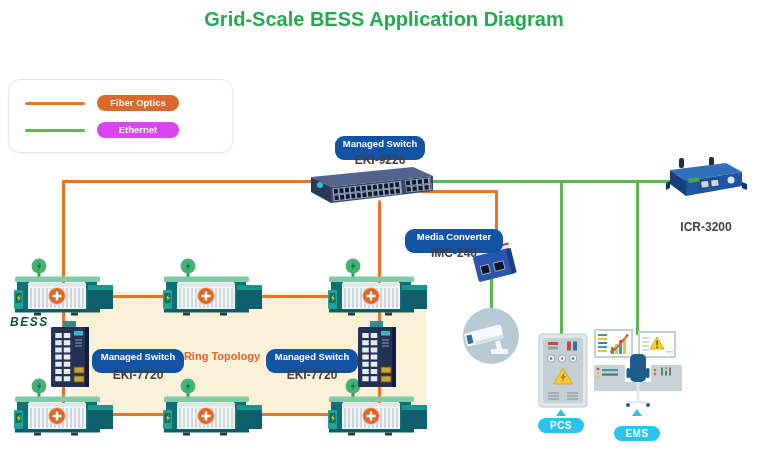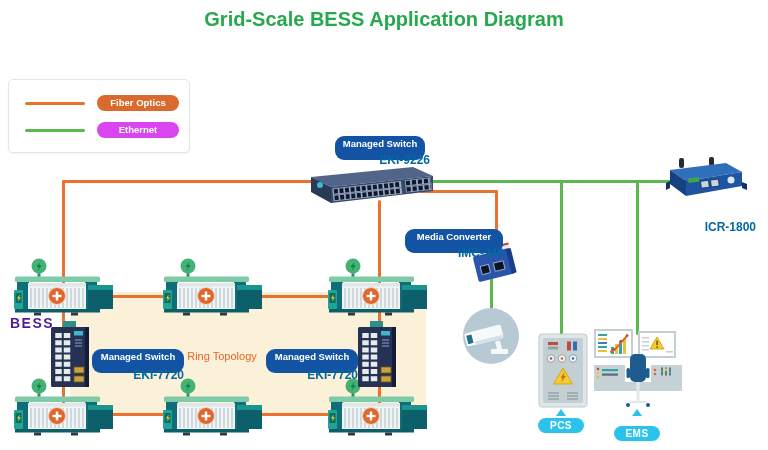--- a/index.html
+++ b/index.html
@@ -1,40 +1,40 @@
 <!DOCTYPE html>
 <html><head>
 <meta charset="utf-8">
 <style>
   html,body{margin:0;padding:0;background:#fff;}
   #canvas{position:relative;width:768px;height:450px;background:#ffffff;overflow:hidden;
           font-family:"Liberation Sans",sans-serif;}
   .abs{position:absolute;}
   #title{top:8px;left:0;width:768px;text-align:center;font-size:20px;font-weight:bold;color:#26A94E;}
   
-  #legend{left:8px;top:79px;width:180px;height:72px;background:#fff;border:1px solid #E3E6E8;border-radius:5px;box-shadow:0 1px 2px rgba(0,0,0,.05);}
+  #legend{left:8px;top:79px;width:180px;height:72px;background:#fff;border:1px solid #E3E6E8;border-radius:12px;box-shadow:0 1px 2px rgba(0,0,0,.05);padding-left:43px;}
   .lg-line{position:absolute;left:16px;width:60px;height:3px;border-radius:2px;}
   .lg-pill{position:absolute;left:88px;width:82px;height:16px;border-radius:9px;color:#fff;
            font-size:9.5px;font-weight:bold;text-align:center;line-height:16px;}
   
   .wire{position:absolute;border-radius:2px;}
   .fiber{background:#E8722E;}
   .eth{background:#5CB84E;}
   
   #ring-zone{left:70px;top:292px;width:356px;height:124px;background:#FBF0D8;border-radius:10px;}
   
   .pill-blue{position:absolute;background:#1253A4;color:#fff;font-size:9.5px;font-weight:bold;
              text-align:center;height:24px;line-height:16px;border-radius:9px;z-index:6;}
-  .model{position:absolute;color:#0369a1;font-size:12px;font-weight:bold;text-align:right;z-index:6;}
+  .model{position:absolute;color:#404040;font-size:12px;font-weight:bold;text-align:center;z-index:6;}
   .pill-cyan{position:absolute;background:#2BC3EC;color:#fff;font-size:10px;font-weight:bold;
              letter-spacing:.5px;text-align:center;height:15px;line-height:15px;border-radius:8px;z-index:6;}
   .up-tri{position:absolute;width:0;height:0;border-left:5px solid transparent;border-right:5px solid transparent;
           border-bottom:7px solid #2BC3EC;z-index:6;}
-  #ring-label{left:172px;top:350px;width:100px;text-align:center;color:#E8632C;font-size:11px;font-weight:normal;z-index:6;}
-  #bess-label{left:10px;top:315px;color:#4c1d95;font-size:14px;font-weight:bold;letter-spacing:1.5px;z-index:6;}
+  #ring-label{left:172px;top:350px;width:100px;text-align:center;color:#E8632C;font-size:11px;font-weight:bold;z-index:6;}
+  #bess-label{left:10px;top:315px;color:#14532d;font-size:12px;font-weight:bold;letter-spacing:1.5px;z-index:6;font-style:italic;}
   .icon{position:absolute;z-index:4;}
   .z5{z-index:5;}
 </style>
 </head>
 <body>
 
 <div id="canvas">
 
   <svg width="0" height="0" style="position:absolute">
     <defs>
@@ -160,21 +160,21 @@
     <polygon points="23,24 79,15 79,29 23,39" fill="#1D55A3"></polygon>
     <polygon points="3,26 7,24 7,31 3,33" fill="#10316A"></polygon>
     <polygon points="79,25 84,27 84,33 79,31" fill="#10316A"></polygon>
     <rect x="25" y="21.5" width="11" height="4.5" fill="#41A648" transform="rotate(-7 25 21)"></rect>
     <g transform="rotate(-7 40 28)">
       <rect x="38" y="24" width="8" height="7" fill="#C9D5DE" stroke="#0D2B55" stroke-width="0.8"></rect>
       <rect x="48" y="24" width="8" height="7" fill="#C9D5DE" stroke="#0D2B55" stroke-width="0.8"></rect>
     </g>
     <circle cx="68" cy="23" r="3.5" fill="#DCE6F0"></circle>
   </svg>
-  <div class="model" style="left:656px;top:220px;width:100px;">ICR-1800</div>
+  <div class="model" style="left:656px;top:220px;width:100px;">ICR-3200</div>
 
   <div class="pill-blue" style="left:405px;top:229px;width:98px;">Media Converter</div>
   <div class="model" style="left:404px;top:246px;width:100px;">IMC-240</div>
   <svg class="icon z5" style="left:466px;top:240px;" width="56" height="46" viewBox="0 0 56 46">
     <g transform="rotate(-14 28 24)">
       <rect x="9" y="6.5" width="38" height="2.4" fill="#C23B35"></rect>
       <rect x="9" y="8.7" width="38" height="4" fill="#E8EBF0"></rect>
       <rect x="9" y="12" width="38" height="26" rx="2" fill="#2B55AC"></rect>
       <rect x="43" y="12.5" width="5" height="25" fill="#1B3C86"></rect>
       <rect x="14" y="23" width="8.5" height="8.5" fill="#0D1524" stroke="#9FB2CC" stroke-width="0.9"></rect>

